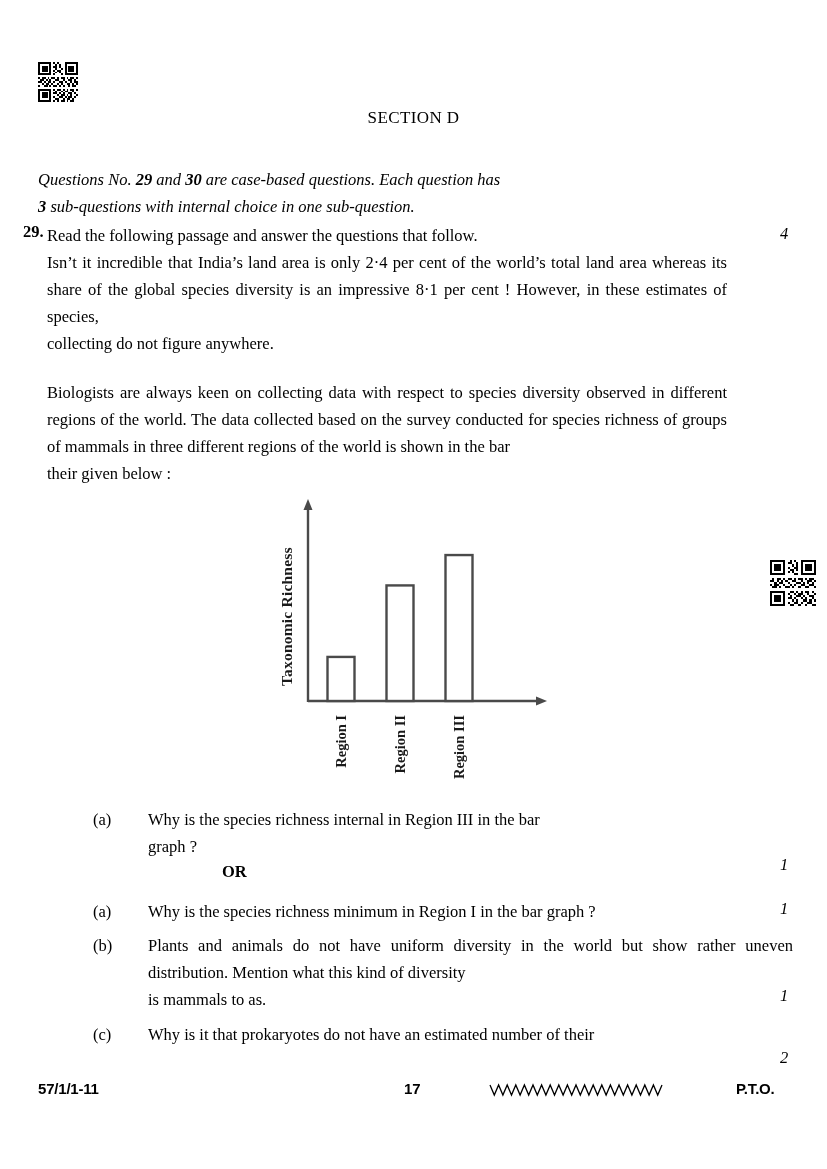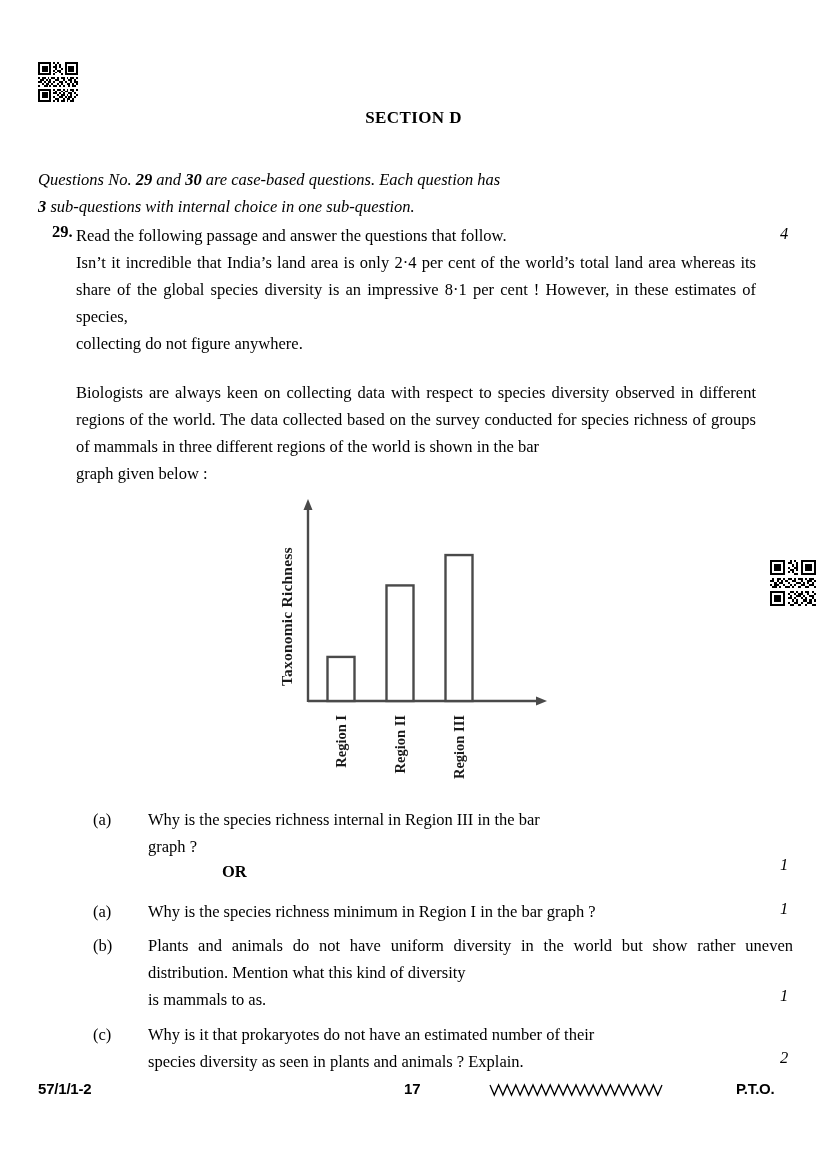--- a/index.html
+++ b/index.html
@@ -30,21 +30,21 @@
   #qr-top { left: 38px; top: 62px; width: 40px; height: 40px; }
   #qr-side { left: 770px; top: 560px; width: 46px; height: 46px; }
 
   
   #section-heading {
     position: absolute;
     left: 0;
     right: 0;
     top: 108px;
     text-align: center;
-    font-weight: bold;
+    font-weight: normal;
     font-size: 17px;
     letter-spacing: 0.4px;
   }
 
   
   #instructions {
     position: absolute;
     left: 38px;
     top: 146px;
     width: 697px;
@@ -54,21 +54,21 @@
     text-align: justify;
     text-justify: inter-word;
     margin-top: 20px;
   }
   #instructions .bold-num { font-weight: bold; font-style: italic; }
   #instructions .last-line { text-align: left; }
 
   
   #q29 {
     position: absolute;
-    left: 52px;
+    left: 23px;
     top: 222px;
     width: 760px;
   }
   .q-num {
     position: absolute;
     left: 0;
     top: 0;
     width: 46px;
     font-weight: bold;
     font-size: 16.5px;
@@ -414,21 +414,21 @@
   <div id="q29">
     <div class="q-num">29.</div>
     <div class="q-body">
       <div class="q-lead">Read the following passage and answer the questions that follow.</div>
       <div class="para p1">
         <span>Isn’t it incredible that India’s land area is only 2·4 per cent of the world’s total land area whereas its share of the global species diversity is an impressive 8·1 per cent ! However,   in   these   estimates   of   species,</span>
         <div class="last-line">collecting do not figure anywhere.</div>
       </div>
       <div class="para p2">
         <span>Biologists are always keen on collecting data with respect to species diversity observed in different regions of the world. The data collected based on the survey conducted for species richness of groups of mammals in three different regions of the world is shown in the bar</span>
-        <div class="last-line">graph given below :</div>
+        <div class="last-line">their given below :</div>
       </div>
     </div>
   </div>
 
   <div class="marks" id="marks-main">4</div>
 
   <div id="chart-wrap">
     <svg id="chart-svg" width="300" height="312" viewBox="0 0 300 312">
 
       <line x1="36" y1="206" x2="36" y2="10" stroke="#4a4a4a" stroke-width="2.4"></line>
@@ -478,27 +478,26 @@
       <span>Plants and animals do not have uniform diversity in the world but show rather uneven distribution. Mention what this kind of diversity</span>
       <div class="last-line">is mammals to as.</div>
     </div>
   </div>
   <div class="marks" id="marks-b">1</div>
 
   <div class="subq" id="subq-c">
     <div class="label">(c)</div>
     <div class="text">
       <span>Why is it that prokaryotes do not have an estimated number of their</span>
-      <div class="last-line">species diversity as seen in plants and animals ? Explain.</div>
     </div>
   </div>
   <div class="marks" id="marks-c">2</div>
 
   <div id="footer">
-    <div id="footer-code">57/1/1-2</div>
+    <div id="footer-code">57/1/1-11</div>
     <div id="footer-page">17</div>
     <svg id="footer-squiggle" width="175" height="16" viewBox="0 0 175 16">
       <polyline id="squiggle-path" fill="none" stroke="#000000" stroke-width="1.3" points="1.0,3 5.3,13 9.6,3 13.9,13 18.2,3 22.5,13 26.8,3 31.1,13 35.4,3 39.7,13 44.0,3 48.3,13 52.6,3 56.9,13 61.2,3 65.5,13 69.8,3 74.1,13 78.4,3 82.7,13 87.0,3 91.3,13 95.6,3 99.9,13 104.2,3 108.5,13 112.8,3 117.1,13 121.4,3 125.7,13 130.0,3 134.3,13 138.6,3 142.9,13 147.2,3 151.5,13 155.8,3 160.1,13 164.4,3 168.7,13 173.0,3"></polyline>
     </svg>
     <div id="footer-pto">P.T.O.</div>
   </div>
 
 </div>
 
 </body></html>

